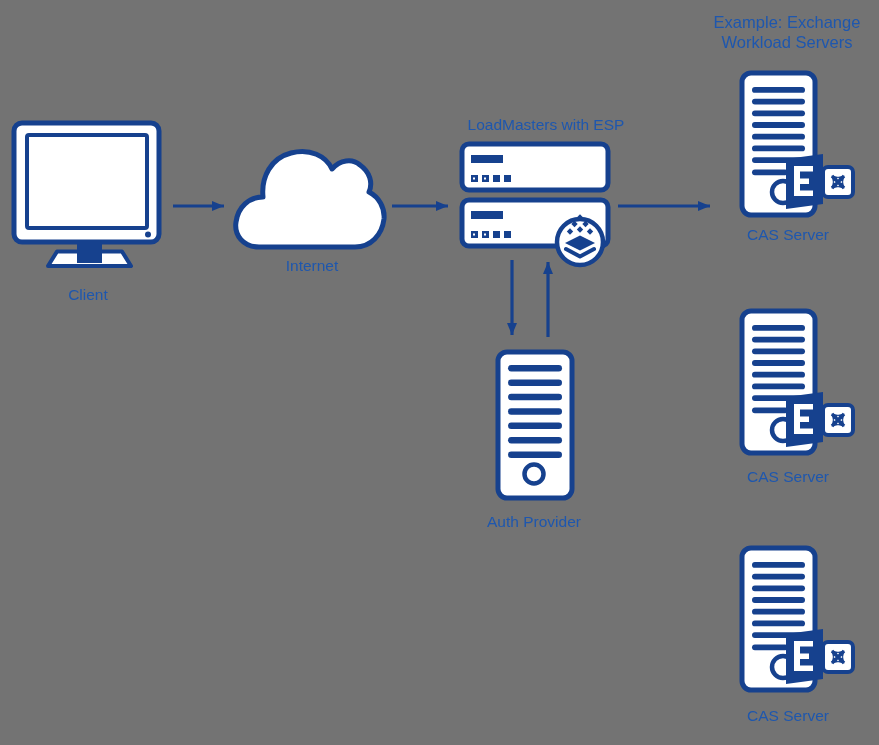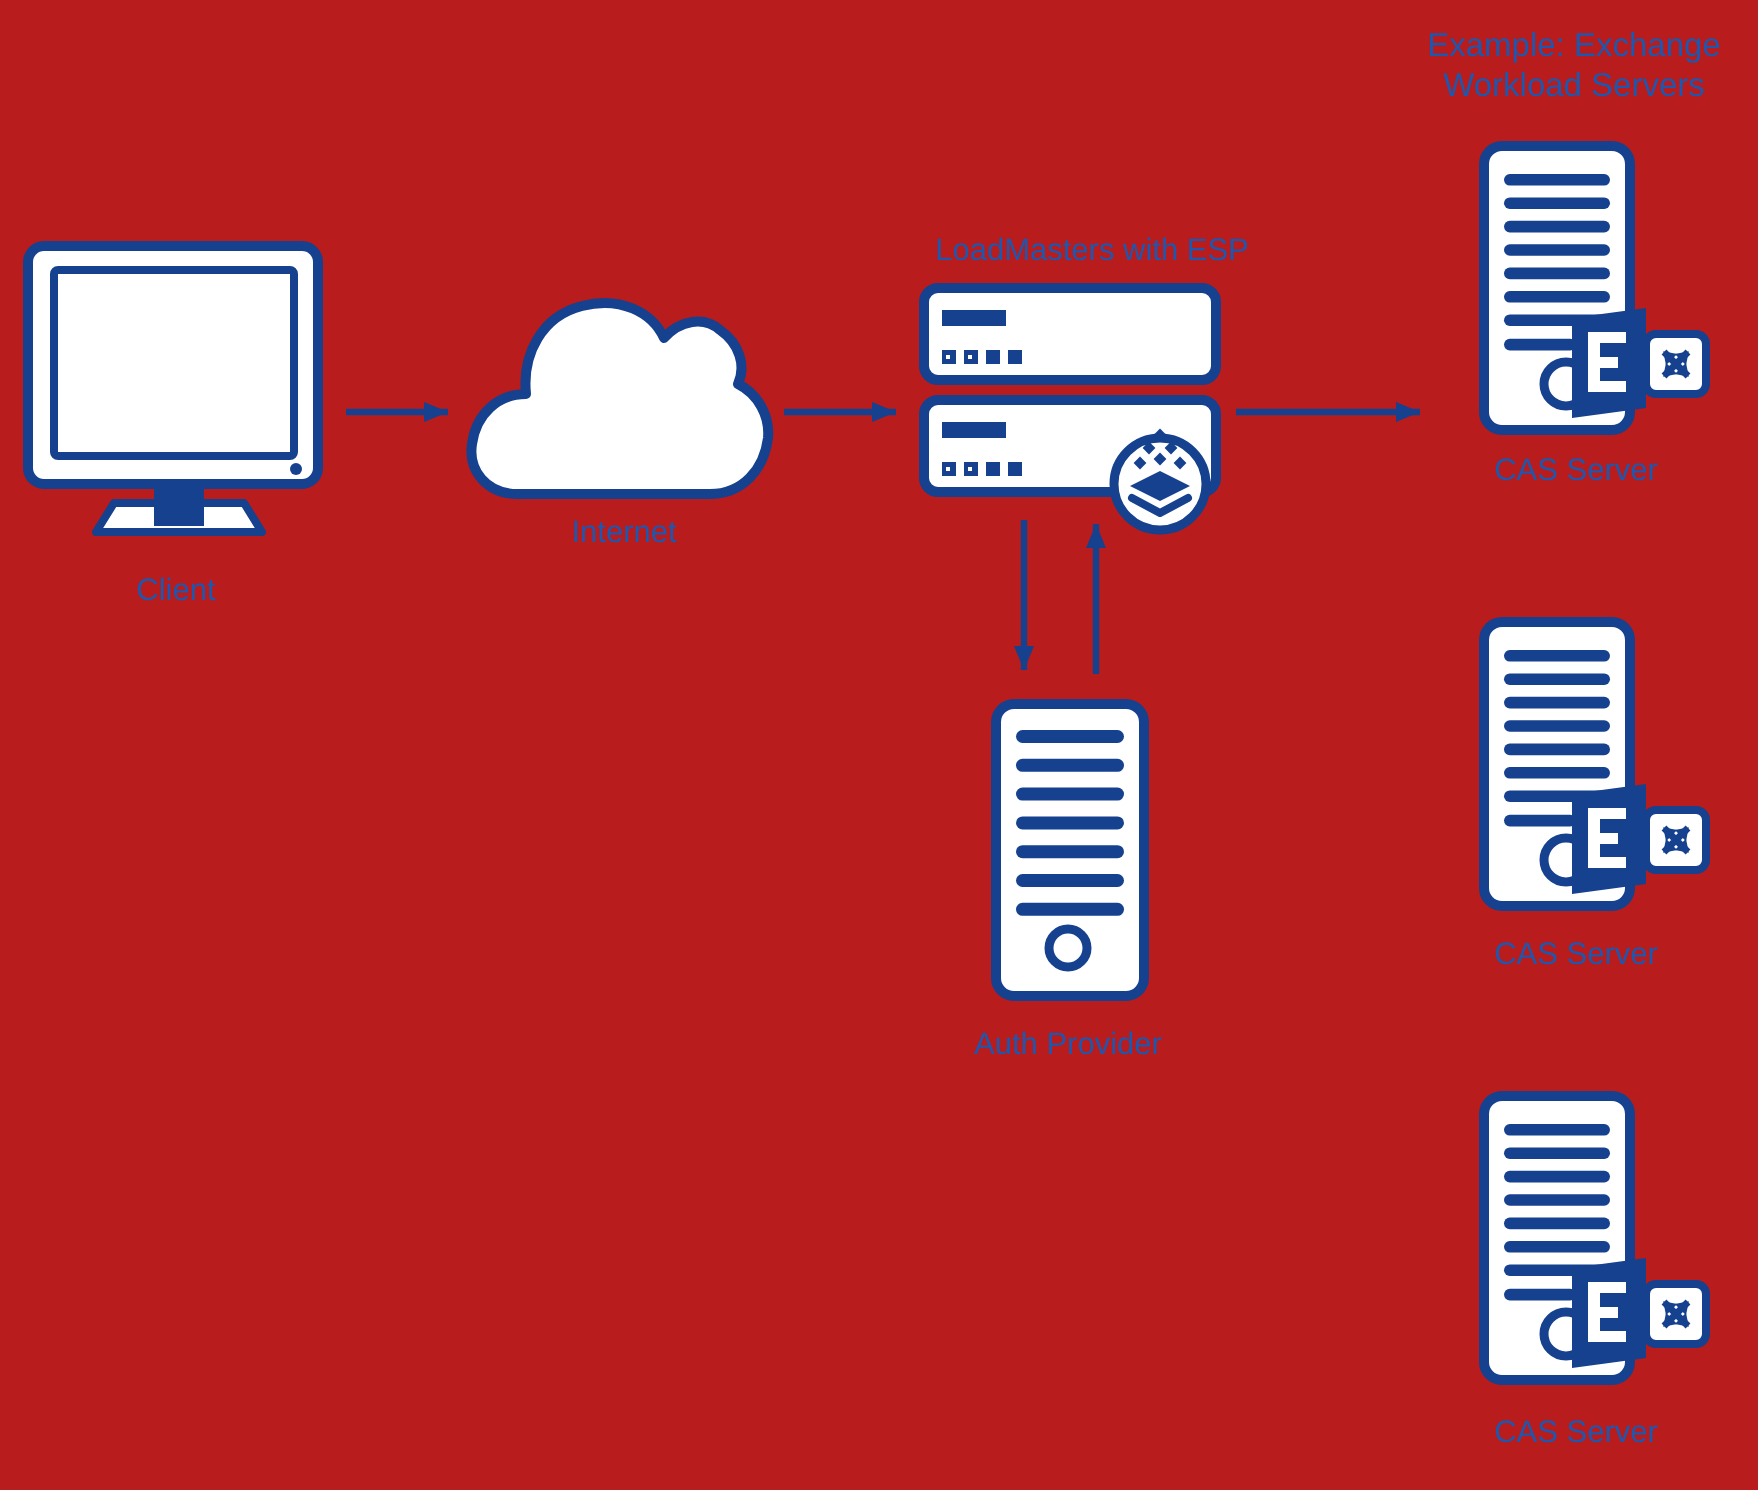--- a/index.html
+++ b/index.html
@@ -1,16 +1,16 @@
 <!DOCTYPE html>
 <html><head>
 <meta charset="utf-8">
 <style>
   html,body{margin:0;padding:0;background:#fff;}
-  .canvas{position:relative;width:879px;height:745px;background:#b91c1c;overflow:hidden;}
+  .canvas{position:relative;width:879px;height:745px;background:#737373;overflow:hidden;}
   svg{display:block;}
   .outline{fill:#ffffff;stroke:#16418E;stroke-width:5;stroke-linejoin:round;}
   .outline-thin{fill:none;stroke:#16418E;stroke-width:4;stroke-linejoin:round;}
   .solid{fill:#16418E;stroke:none;}
   .white{fill:#ffffff;stroke:none;}
   .arrow{stroke:#16418E;stroke-width:3.2;fill:none;}
   .lbl{font-family:"Liberation Sans",sans-serif;font-size:15.5px;fill:#1E57AE;text-anchor:middle;}
   .title-lbl{font-family:"Liberation Sans",sans-serif;font-size:16.5px;fill:#1E57AE;text-anchor:middle;}
 </style>
 </head>

